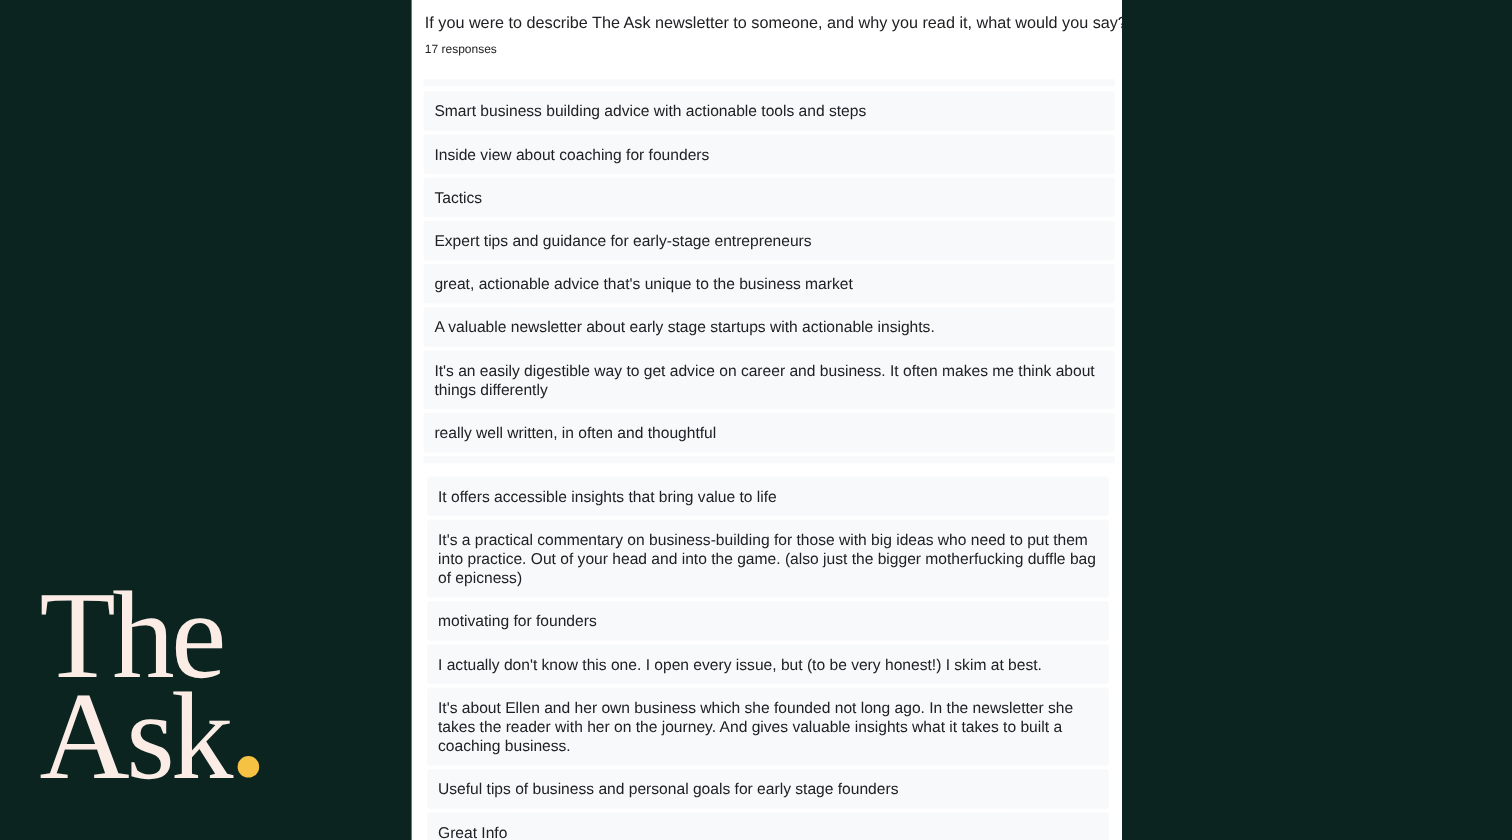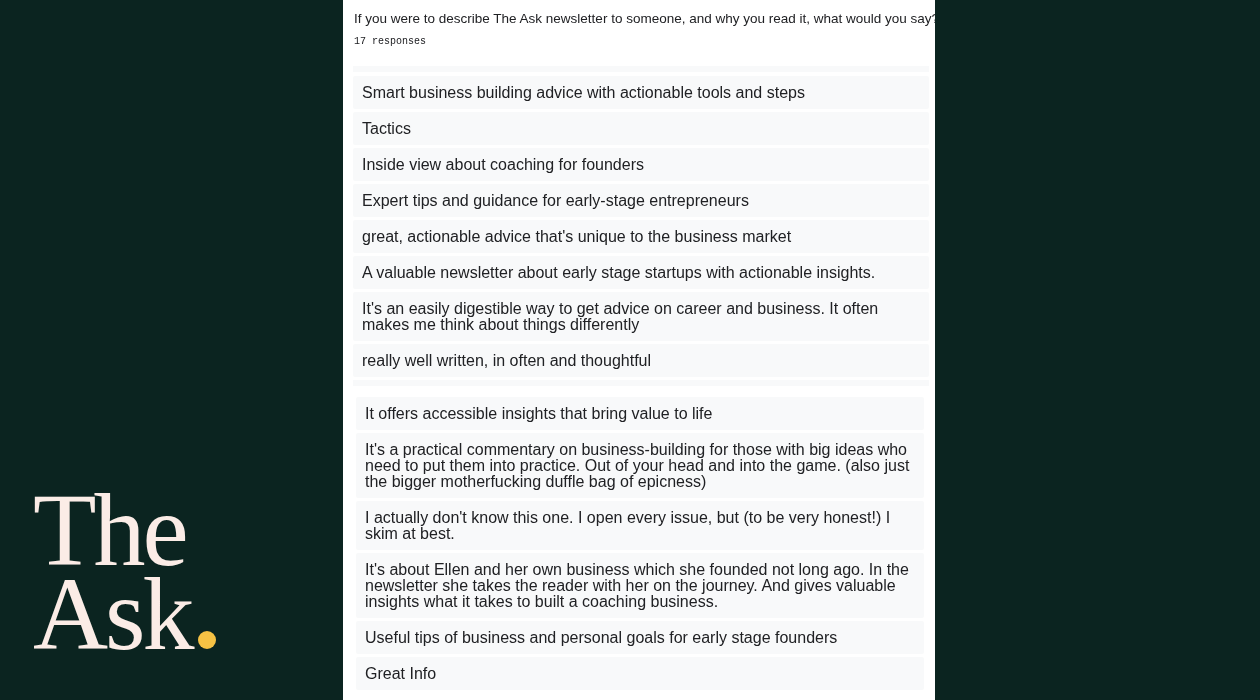--- a/index.html
+++ b/index.html
@@ -26,65 +26,66 @@
       position: absolute; left: 343px; top: 0; width: 592px; height: 700px;
       background: #ffffff;
       overflow: hidden;
     }
     .question {
       position: absolute; left: 11px; top: 11px;
       font-size: 13.5px; color: #202124; white-space: nowrap;
     }
     .count {
       position: absolute; left: 11px; top: 36px;
-      font-size: 10px; color: #202124; font-family: Liberation Mono, monospace;
+      font-size: 10px; color: #202124;
     }
     .group { position: absolute; }
     .group1 { left: 10px; top: 66px; width: 576px; }
     .group2 { left: 13px; top: 397px; width: 568px; }
     .strip {
       height: 6px; background: #f8f9fa; margin-bottom: 4px;
     }
     .item {
       background: #f8f9fa;
       border-radius: 2px;
       padding: 9px 9px 8px 9px;
       margin-bottom: 3px;
-      font-size: 16px; line-height: 16px; color: #202124;
+      font-size: 13px; line-height: 16px; color: #202124;
       min-height: 15px;
     }
     .group1 .item { padding-left: 9px; }
     .strip-bottom { height: 6px; background: #f8f9fa; }
   </style>
 </head>
 <body>
 
 <div class="logo">
   <span class="line">The</span>
   <span class="line"><span>Ask</span><span class="dot"></span></span>
 </div>
 
 <div class="panel">
   <div class="question">If you were to describe The Ask newsletter to someone, and why you read it, what would you say?</div>
   <div class="count">17 responses</div>
 
   <div class="group group1">
     <div class="strip"></div>
     <div class="item">Smart business building advice with actionable tools and steps</div>
+    <div class="item">Inside view about coaching for founders</div>
     <div class="item">Tactics</div>
-    <div class="item">Inside view about coaching for founders</div>
     <div class="item">Expert tips and guidance for early-stage entrepreneurs</div>
     <div class="item">great, actionable advice that's unique to the business market</div>
     <div class="item">A valuable newsletter about early stage startups with actionable insights.</div>
     <div class="item">It's an easily digestible way to get advice on career and business. It often makes me think about things differently</div>
     <div class="item">really well written, in often and thoughtful</div>
     <div class="strip-bottom"></div>
   </div>
 
   <div class="group group2">
     <div class="item">It offers accessible insights that bring value to life</div>
     <div class="item">It's a practical commentary on business-building for those with big ideas who need to put them into practice. Out of your head and into the game. (also just the bigger motherfucking duffle bag of epicness)</div>
+    <div class="item">motivating for founders</div>
     <div class="item">I actually don't know this one. I open every issue, but (to be very honest!) I skim at best.</div>
     <div class="item">It's about Ellen and her own business which she founded not long ago. In the newsletter she takes the reader with her on the journey. And gives valuable insights what it takes to built a coaching business.</div>
     <div class="item">Useful tips of business and personal goals for early stage founders</div>
     <div class="item">Great Info</div>
   </div>
 </div>
 
 </body></html>

